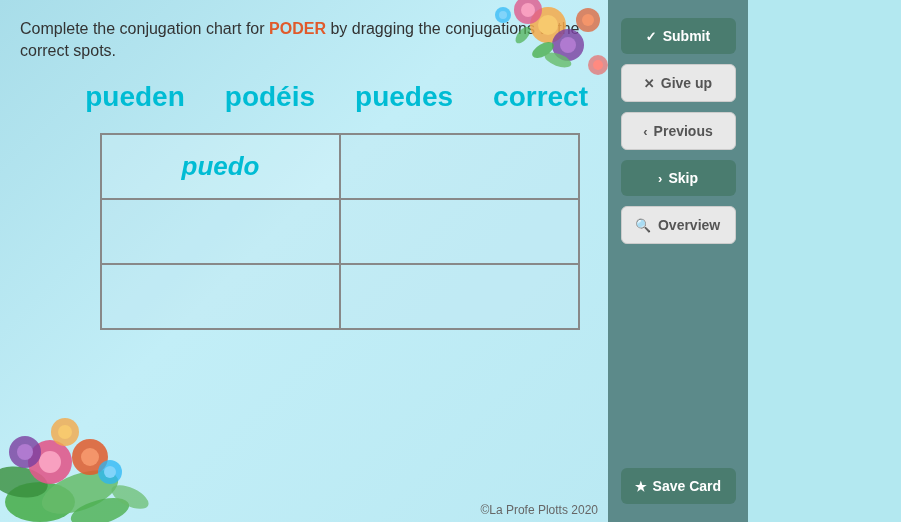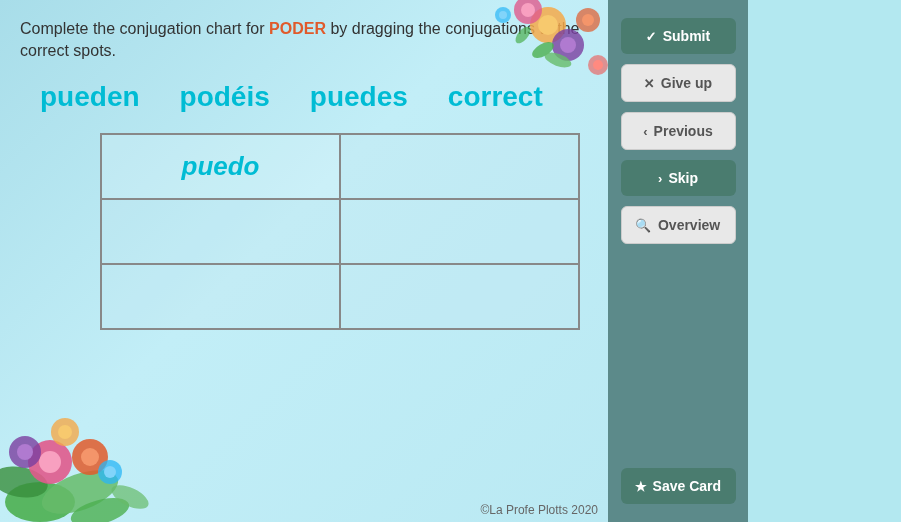--- a/index.html
+++ b/index.html
@@ -43,20 +43,21 @@
       font-weight: bold;
     }
 
     
     .word-bank {
       display: flex;
       flex-wrap: wrap;
       gap: 10px 40px;
       margin-bottom: 20px;
       padding-left: 20px;
+      justify-content: flex-end;
     }
 
     .word-chip {
       font-size: 28px;
       font-weight: bold;
       color: #00bcd4;
       cursor: grab;
       user-select: none;
     }
 

